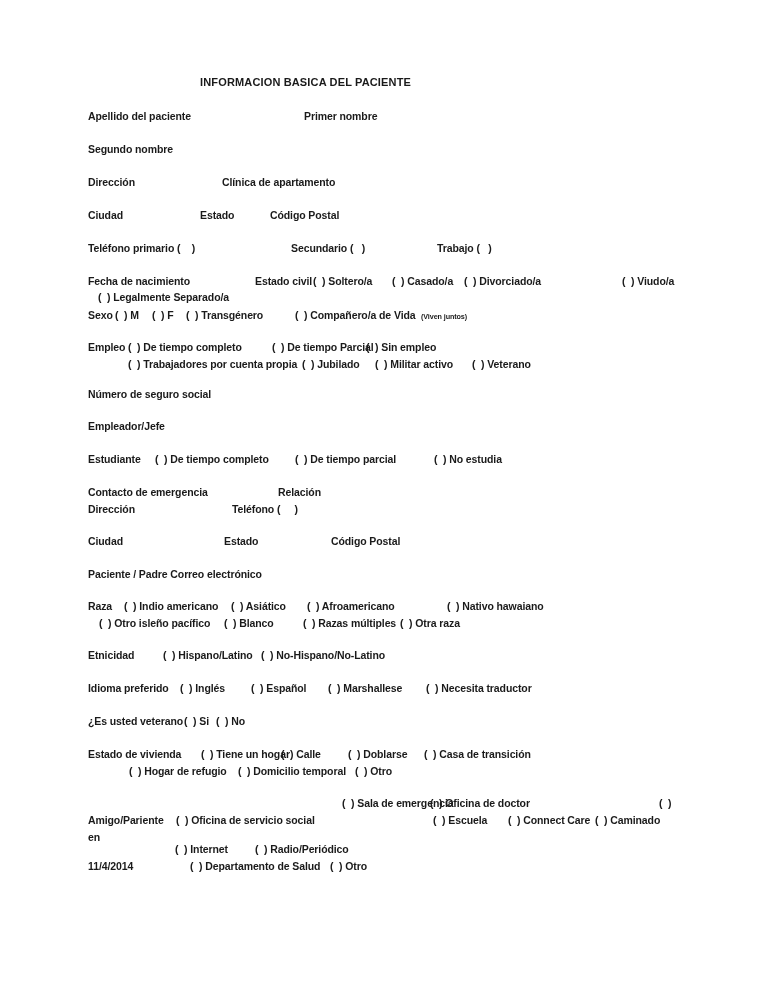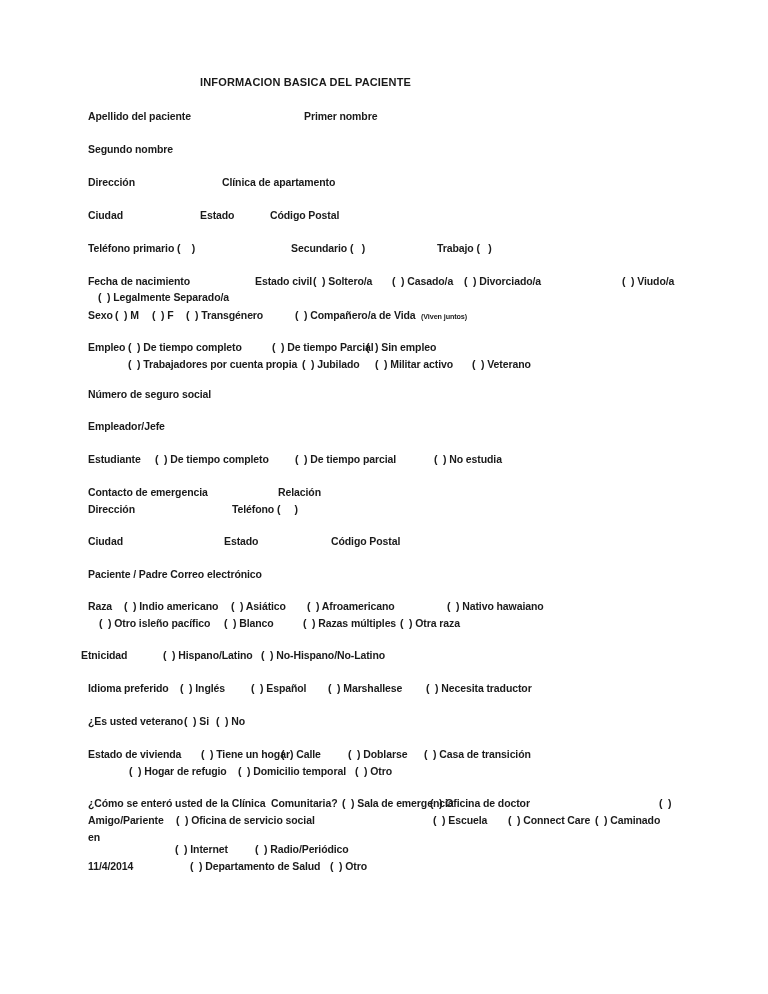--- a/index.html
+++ b/index.html
@@ -118,21 +118,21 @@
   <div class="run" style="left:88px; top:600px;">Raza</div>
   <div class="run" style="left:124px; top:600px;">(  ) Indio americano</div>
   <div class="run" style="left:231px; top:600px;">(  ) Asiático</div>
   <div class="run" style="left:307px; top:600px;">(  ) Afroamericano</div>
   <div class="run" style="left:409px; top:600px;padding-left:38px;">(  ) Nativo hawaiano</div>
   <div class="run" style="left:99px; top:617px;">(  ) Otro isleño pacífico</div>
   <div class="run" style="left:224px; top:617px;">(  ) Blanco</div>
   <div class="run" style="left:303px; top:617px;">(  ) Razas múltiples</div>
   <div class="run" style="left:400px; top:617px;">(  ) Otra raza</div>
 
-  <div class="run" style="left:81px; top:649px;text-align:right;">Etnicidad</div>
+  <div class="run" style="left:88px; top:649px;text-align:right;">Etnicidad</div>
   <div class="run" style="left:163px; top:649px;">(  ) Hispano/Latino</div>
   <div class="run" style="left:261px; top:649px;">(  ) No-Hispano/No-Latino</div>
 
   <div class="run" style="left:88px; top:682px;">Idioma preferido</div>
   <div class="run" style="left:180px; top:682px;">(  ) Inglés</div>
   <div class="run" style="left:251px; top:682px;">(  ) Español</div>
   <div class="run" style="left:328px; top:682px;">(  ) Marshallese</div>
   <div class="run" style="left:426px; top:682px;">(  ) Necesita traductor</div>
 
   <div class="run" style="left:88px; top:715px;">¿Es usted veterano</div>
@@ -141,21 +141,20 @@
 
   <div class="run" style="left:88px; top:748px;">Estado de vivienda</div>
   <div class="run" style="left:201px; top:748px;">(  ) Tiene un hogar</div>
   <div class="run" style="left:281px; top:748px;">(  ) Calle</div>
   <div class="run" style="left:348px; top:748px;">(  ) Doblarse</div>
   <div class="run" style="left:424px; top:748px;">(  ) Casa de transición</div>
   <div class="run" style="left:129px; top:765px;">(  ) Hogar de refugio</div>
   <div class="run" style="left:238px; top:765px;">(  ) Domicilio temporal</div>
   <div class="run" style="left:355px; top:765px;">(  ) Otro</div>
 
-  <div class="run" style="left:88px; top:797px;">¿Cómo se enteró usted de la Clínica  Comunitaria?</div>
   <div class="run" style="left:313px; top:797px;margin-left:29px;">(  ) Sala de emergencia</div>
   <div class="run" style="left:430px; top:797px;">(  ) Oficina de doctor</div>
   <div class="run" style="left:659px; top:797px;">(  )</div>
 
   <div class="run" style="left:88px; top:814px;">Amigo/Pariente</div>
   <div class="run" style="left:176px; top:814px;">(  ) Oficina de servicio social</div>
   <div class="run" style="left:433px; top:814px;">(  ) Escuela</div>
   <div class="run" style="left:508px; top:814px;">(  ) Connect Care</div>
   <div class="run" style="left:595px; top:814px;">(  ) Caminado</div>
 

